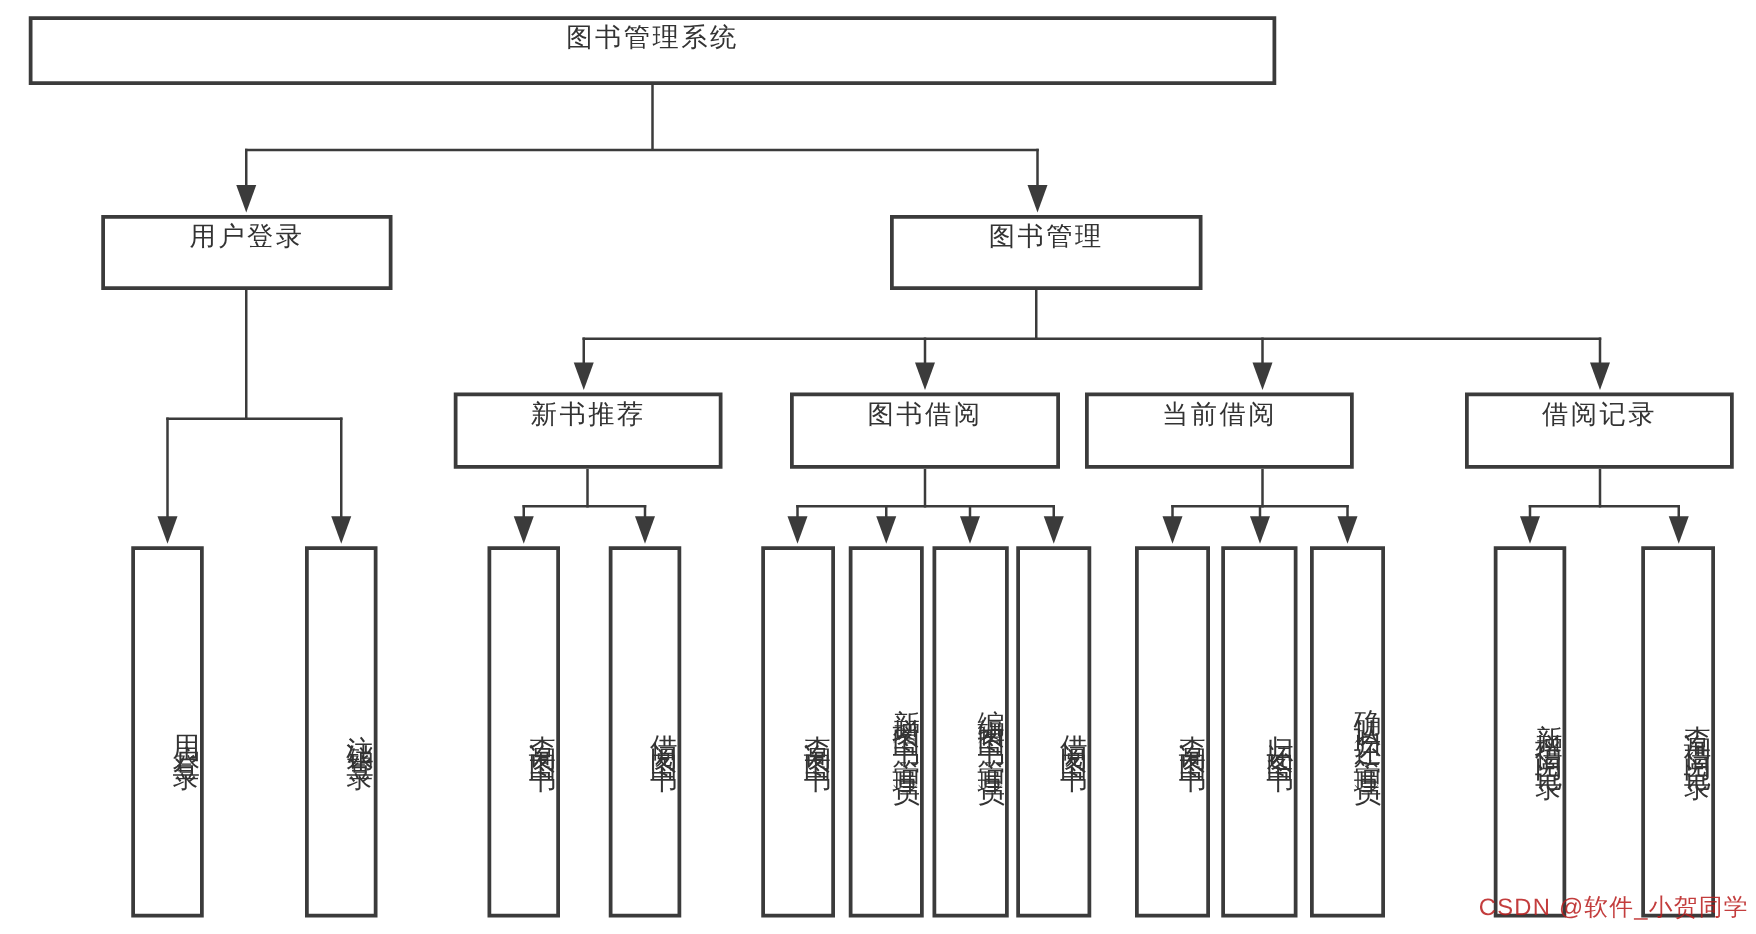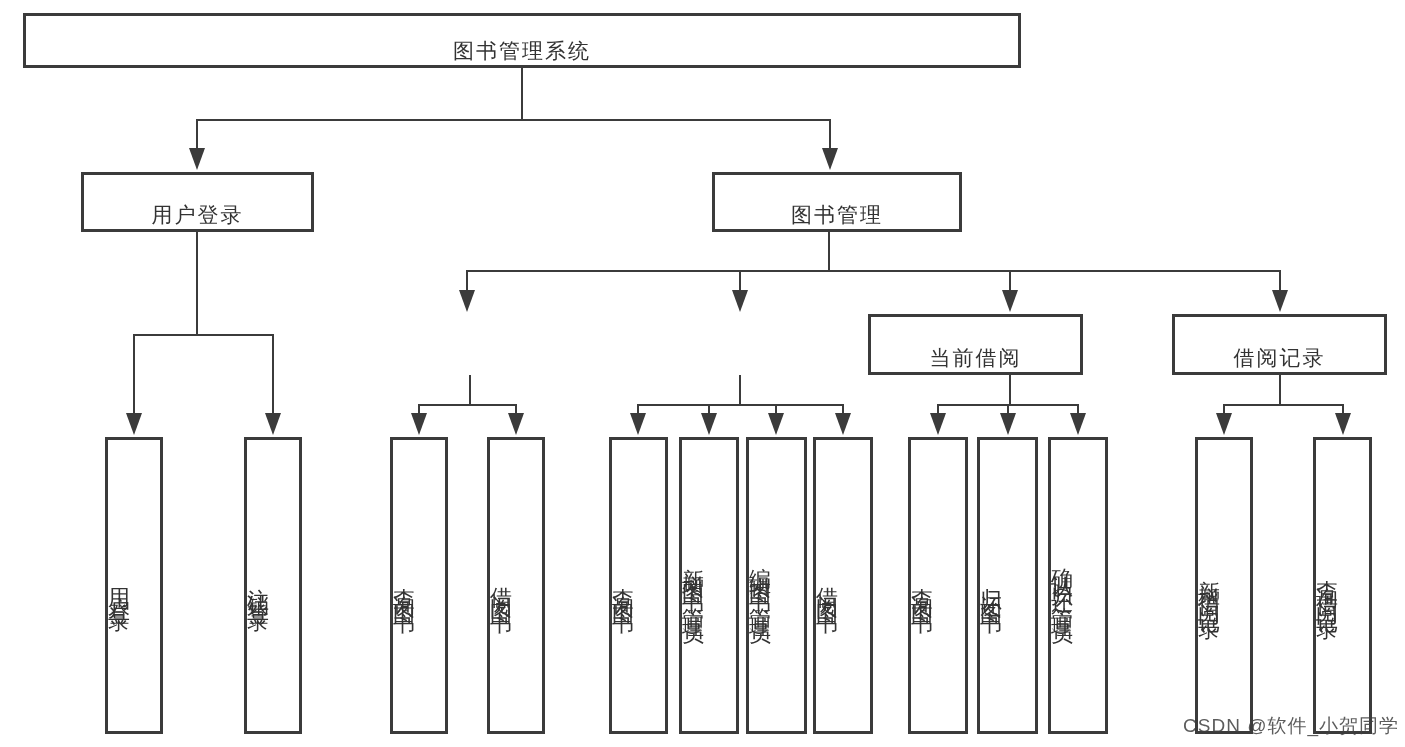--- a/index.html
+++ b/index.html
@@ -5,31 +5,31 @@
   html,body{margin:0;padding:0;background:#ffffff;}
   .canvas{
     position:relative;width:1405px;height:747px;background:#ffffff;
     font-family:"Liberation Sans",sans-serif;color:#333333;overflow:hidden;
   }
   svg.edges{position:absolute;left:0;top:0;width:1405px;height:747px;}
   .edge-line{stroke:#3b3b3b;stroke-width:2;}
   .edge-arrow{fill:#3b3b3b;stroke:none;}
   .node{
     position:absolute;background:#ffffff;border:3px solid #3b3b3b;
-    box-sizing:border-box;display:flex;align-items:flex-end;justify-content:center;
+    box-sizing:border-box;display:flex;align-items:flex-start;justify-content:center;
     text-align:center;
   }
   .node.h{font-size:21px;letter-spacing:2px;font-weight:500;}
   .node.v{
     writing-mode:vertical-rl;text-orientation:mixed;
     font-size:22px;letter-spacing:8px;line-height:1;font-weight:500;
   }
   .watermark{
     position:absolute;top:713px;right:6px;font-size:19px;letter-spacing:1px;
-    color:#404040;opacity:.85;z-index:5;white-space:nowrap;
+    color:#b91c1c;opacity:.85;z-index:5;white-space:nowrap;
   }
 </style>
 </head>
 <body>
 
 <div class="canvas">
 
   <svg class="edges">
 
     <g>
@@ -110,20 +110,26 @@
     <span>图书管理系统</span>
   </div>
 
   <div class="node h" style="left:81px;top:172px;width:233px;height:60px">
     <span>用户登录</span>
   </div>
   <div class="node h" style="left:712px;top:172px;width:250px;height:60px">
     <span>图书管理</span>
   </div>
 
+  <div class="node h" style="left:363px;top:314px;width:215px;height:61px">
+    <span>新书推荐</span>
+  </div>
+  <div class="node h" style="left:632px;top:314px;width:216px;height:61px">
+    <span>图书借阅</span>
+  </div>
   <div class="node h" style="left:868px;top:314px;width:215px;height:61px">
     <span>当前借阅</span>
   </div>
   <div class="node h" style="left:1172px;top:314px;width:215px;height:61px">
     <span>借阅记录</span>
   </div>
 
   <div class="node v" style="left:105px;top:437px;width:58px;height:297px">
     <span>用户登录</span>
   </div>

